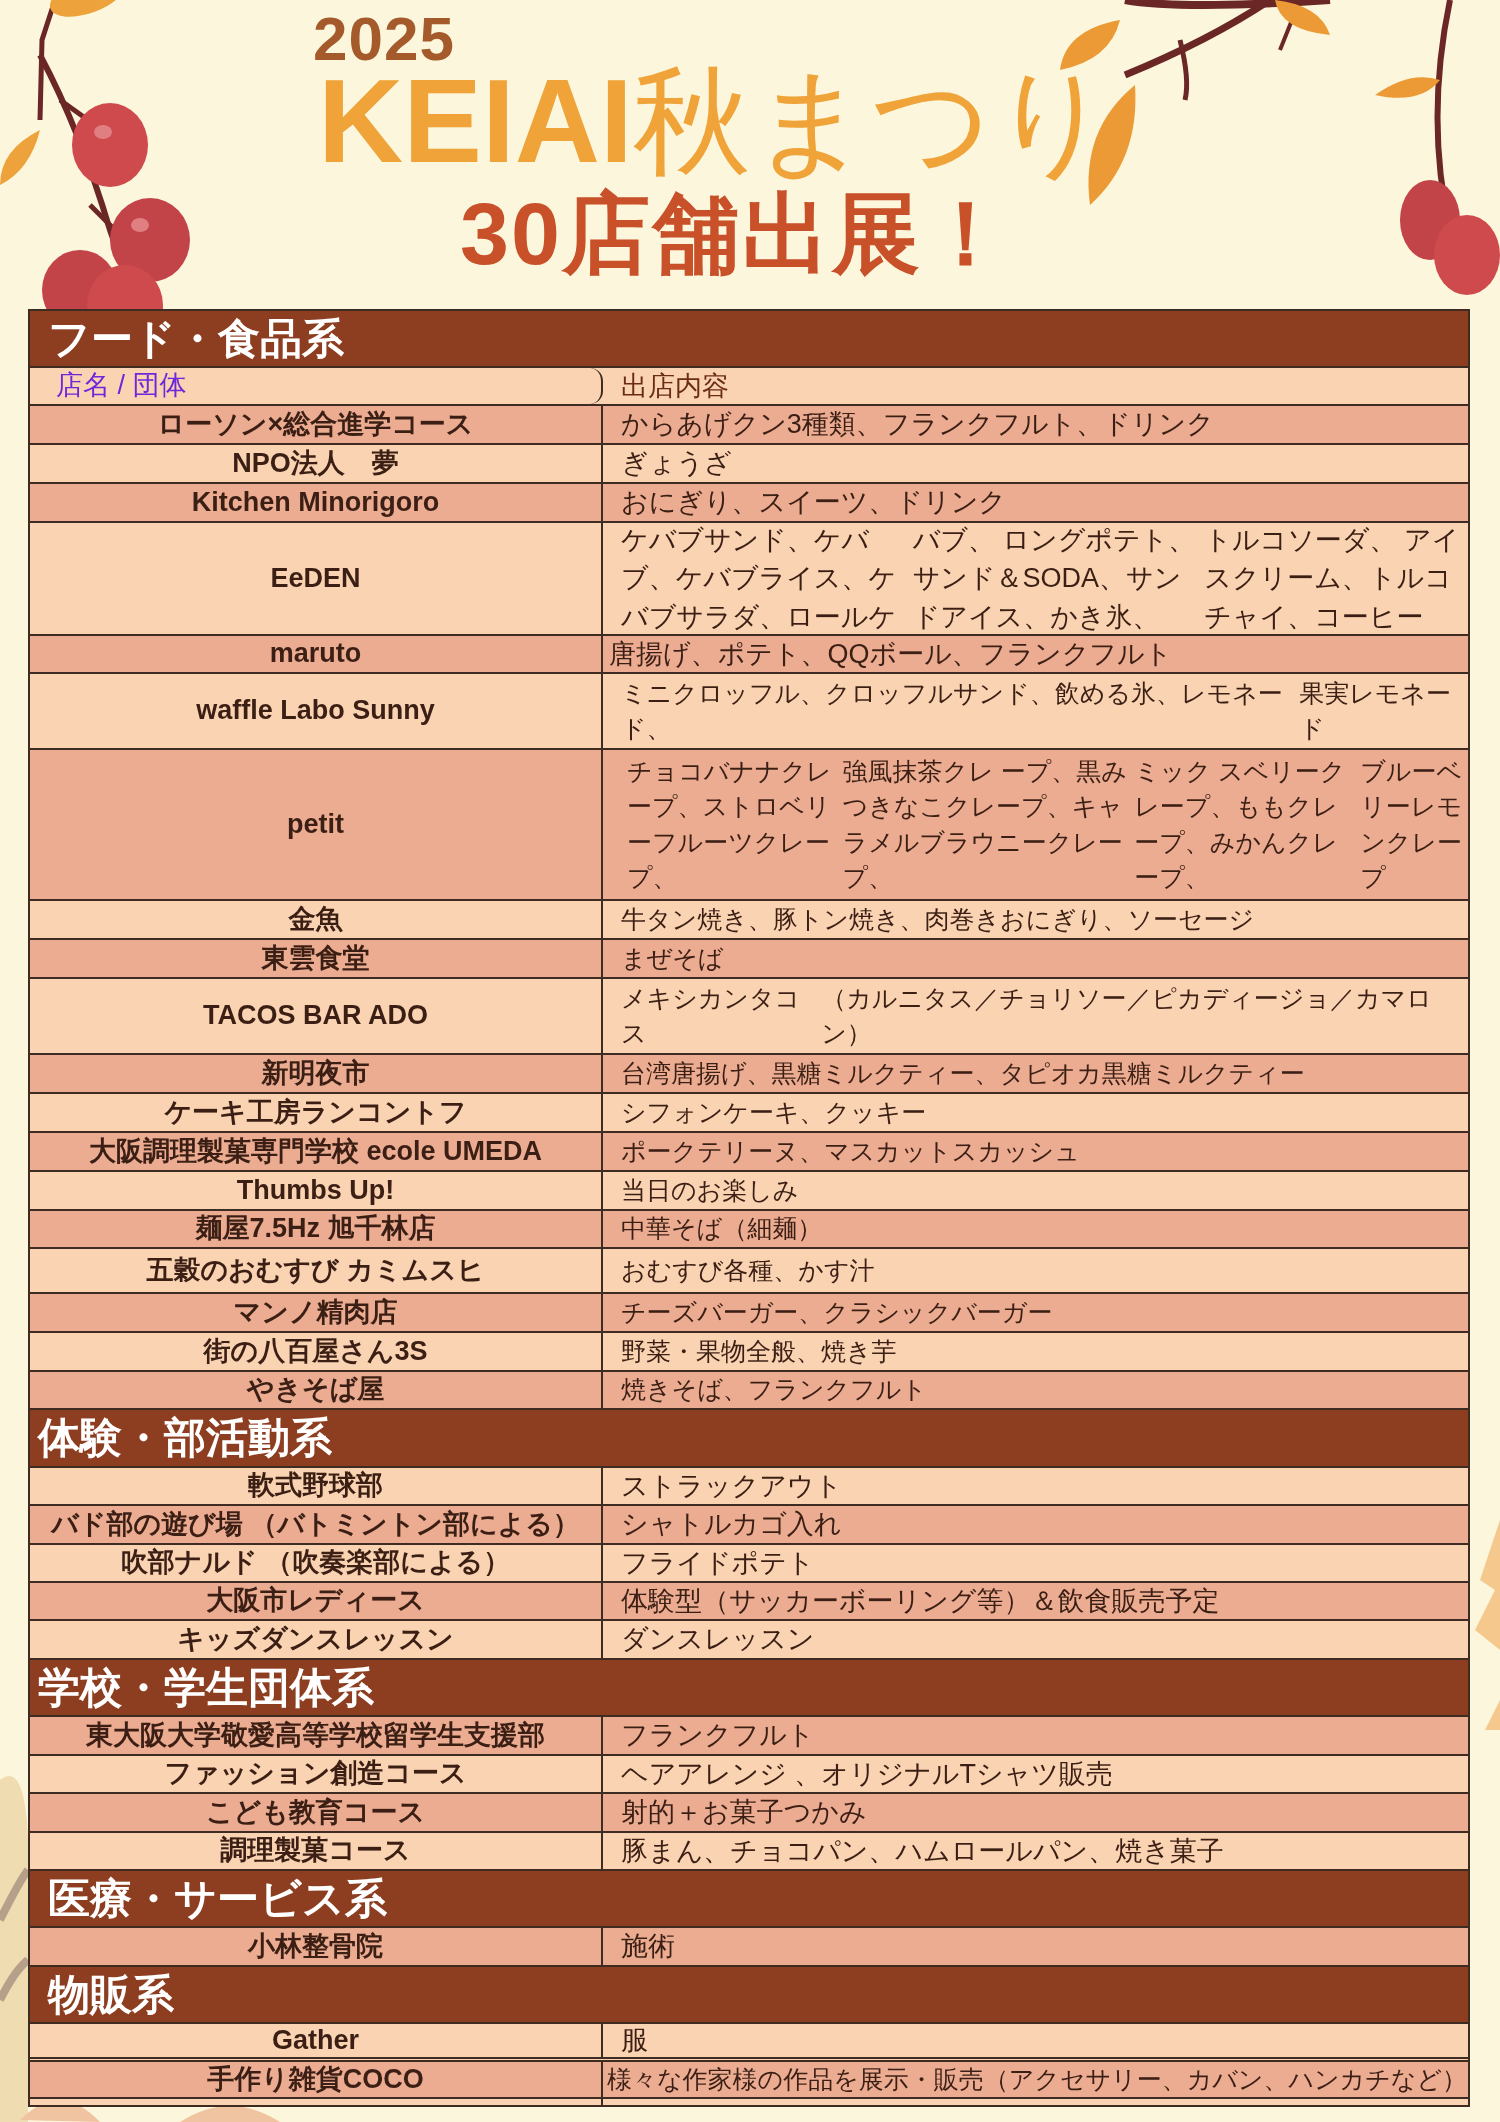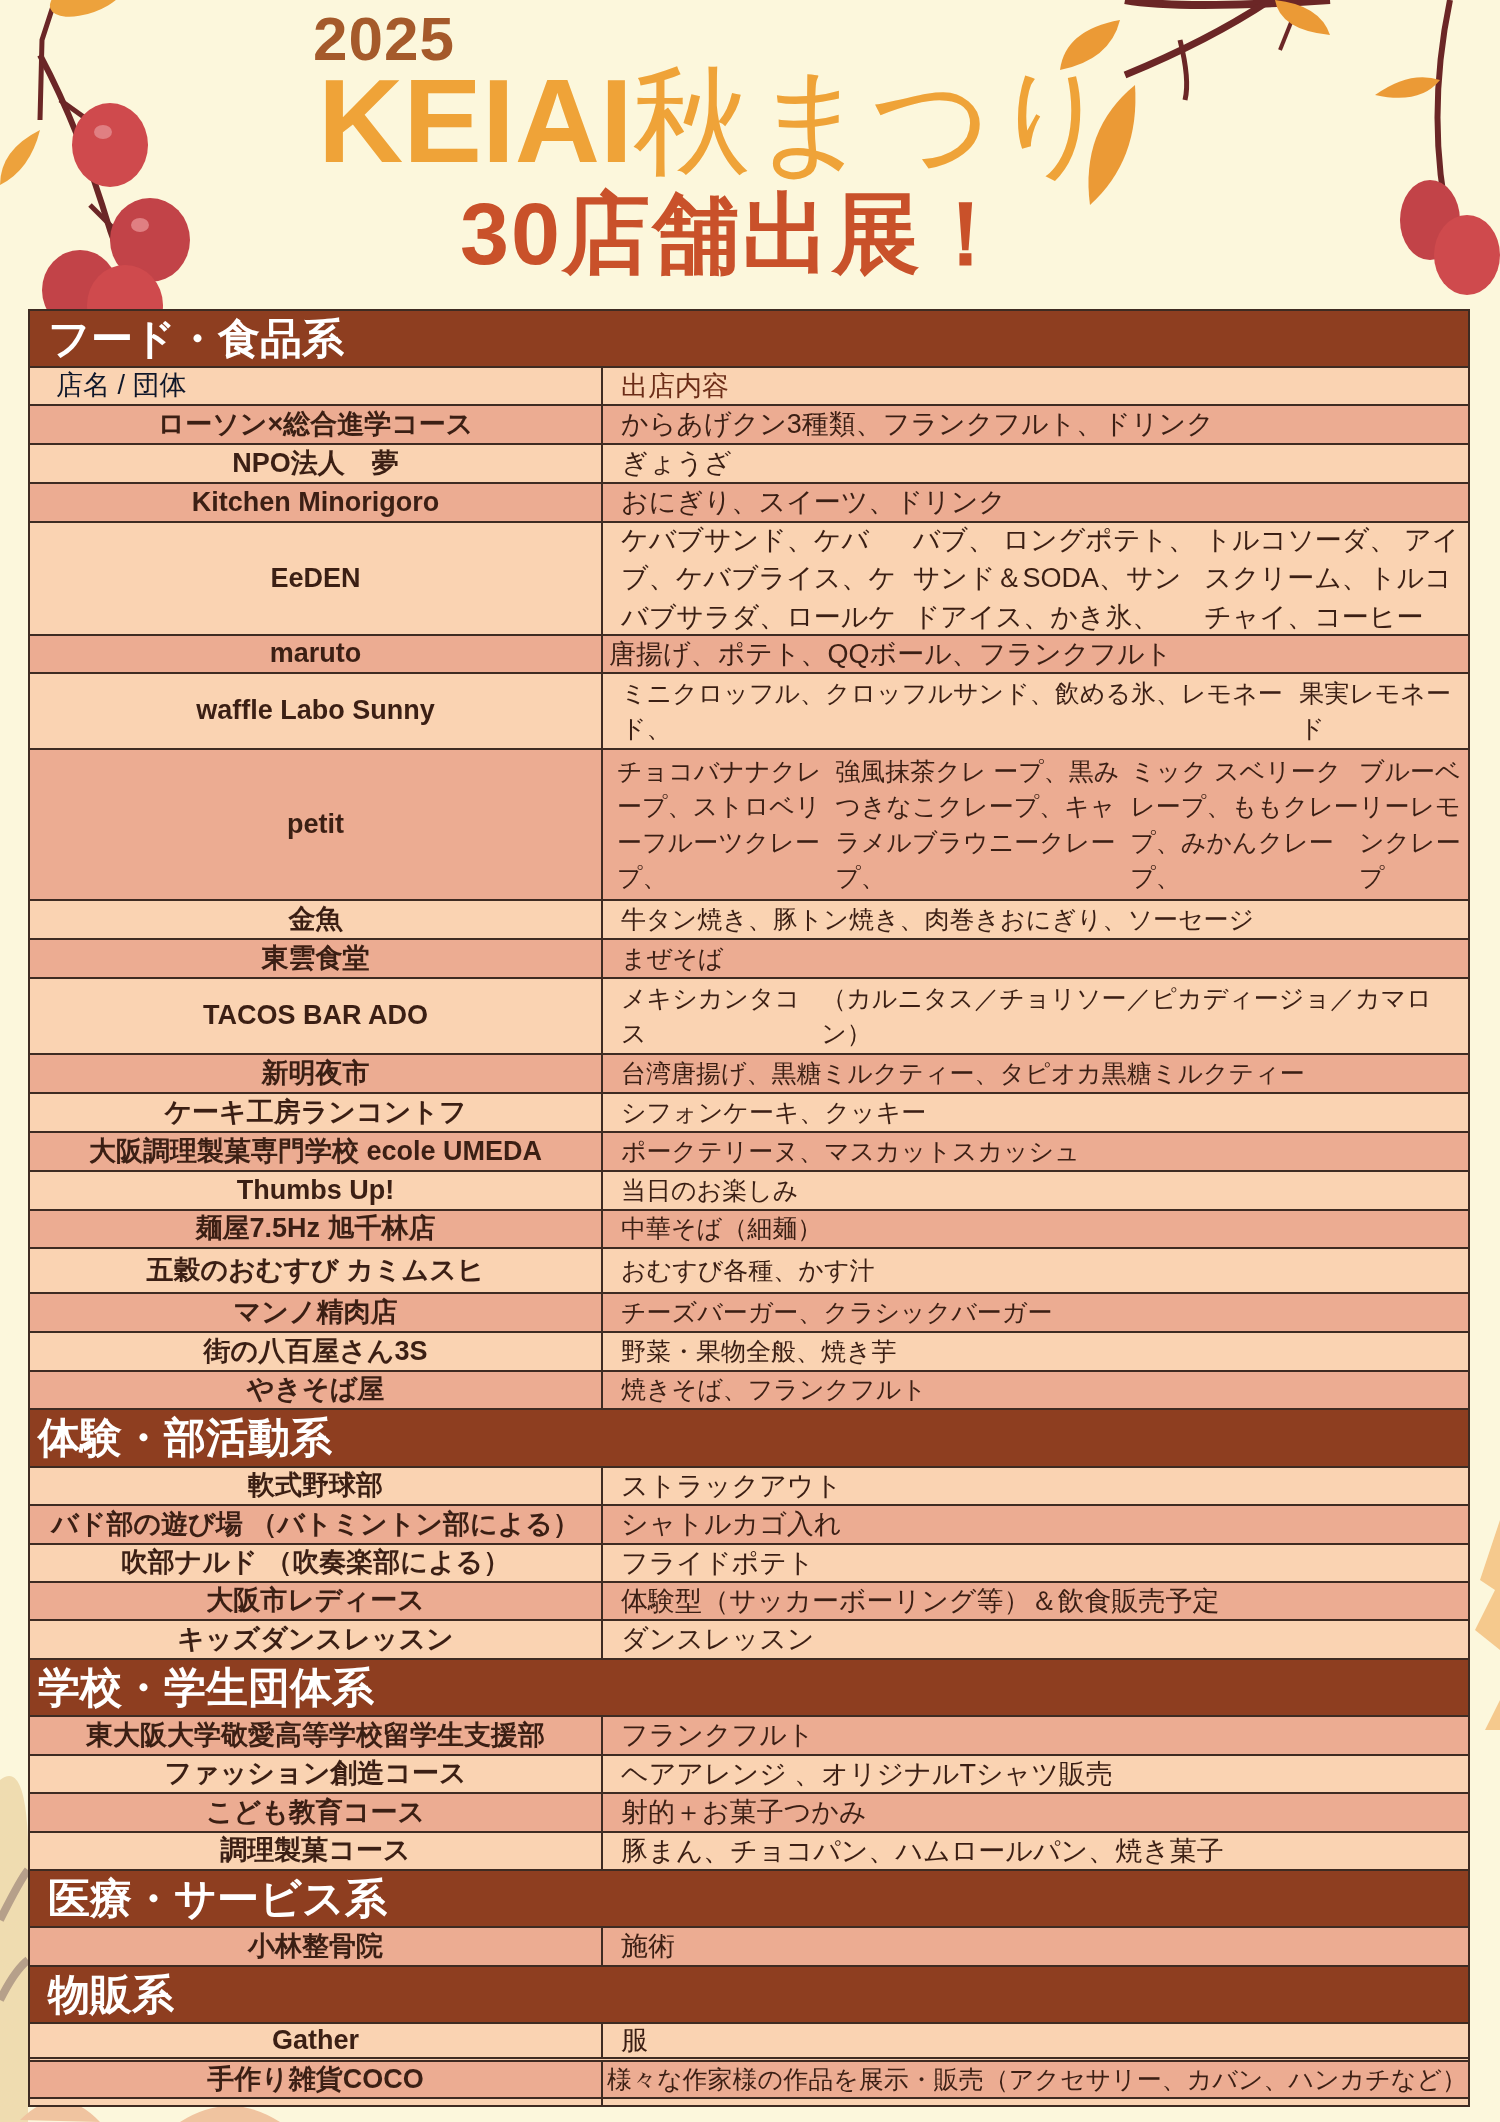--- a/index.html
+++ b/index.html
@@ -17,21 +17,21 @@
 
   
   .table { position:absolute; left:28px; top:309px; width:1442px; border:2px solid #3e2b22; box-sizing:border-box; }
   .sec-head { background:#8e3e20; color:#ffffff; font-weight:bold; border-bottom:2px solid #3e2b22; box-sizing:border-box; display:flex; align-items:center; padding-left:18px; }
   .row { display:flex; border-bottom:2px solid #3e2b22; box-sizing:border-box; color:#3b1f14; }
   .row.a { background:#fad3b2; }
   .row.b { background:#ecac92; }
   .cell-name { width:573px; border-right:2px solid #3e2b22; display:flex; align-items:center; justify-content:center; font-weight:bold; font-size:27px; text-align:center; box-sizing:border-box; line-height:1.1; white-space:nowrap; }
   .cell-content { flex:1; display:flex; align-items:center; padding-left:18px; font-size:27px; box-sizing:border-box; line-height:1.42; }
   .cell-content .lines { display:flex; flex-direction:row; }
-  .colhead .cell-name { justify-content:flex-start; padding-left:26px; font-weight:normal; color:#0f172a; }
+  .colhead .cell-name { justify-content:flex-start; padding-left:26px; font-weight:normal; color:#6d28d9;border-radius:13px; }
   .colhead .cell-content { color:#6b2c17; }
 </style>
 </head>
 <body>
 
 <svg class="deco" style="left:0;top:0" width="300" height="310" viewBox="0 0 300 310">
   <path d="M 55 0 L 42 40 L 40 120" stroke="#6b2626" stroke-width="5" fill="none"></path>
   <path d="M 40 55 Q 80 130 110 230 L 135 300" stroke="#6b2626" stroke-width="6" fill="none"></path>
   <path d="M 60 100 L 95 125" stroke="#6b2626" stroke-width="5" fill="none"></path>
   <path d="M 90 205 L 125 240" stroke="#6b2626" stroke-width="5" fill="none"></path>
@@ -116,21 +116,21 @@
     <div class="cell-name">waffle Labo Sunny</div>
     <div class="cell-content" style="font-size:25px">
       <div class="lines">
         <span>ミニクロッフル、クロッフルサンド、飲める氷、レモネード、</span>
         <span>果実レモネード</span>
       </div>
     </div>
   </div>
   <div class="row b" style="height:151px">
     <div class="cell-name">petit</div>
-    <div class="cell-content" style="font-size:25px;padding-left:6px">
+    <div class="cell-content" style="font-size:25px;padding-left:16px">
       <div class="lines">
         <span style="padding-left:8px">チョコバナナクレープ、ストロベリーフルーツクレープ、</span>
         <span>強風抹茶クレ ープ、黒みつきなこクレープ、キャラメルブラウニークレープ、</span>
         <span>ミック スベリークレープ、ももクレープ、みかんクレープ、</span>
         <span>ブルーベリーレモンクレープ</span>
       </div>
     </div>
   </div>
   <div class="row a" style="height:39px">
     <div class="cell-name">金魚</div>

